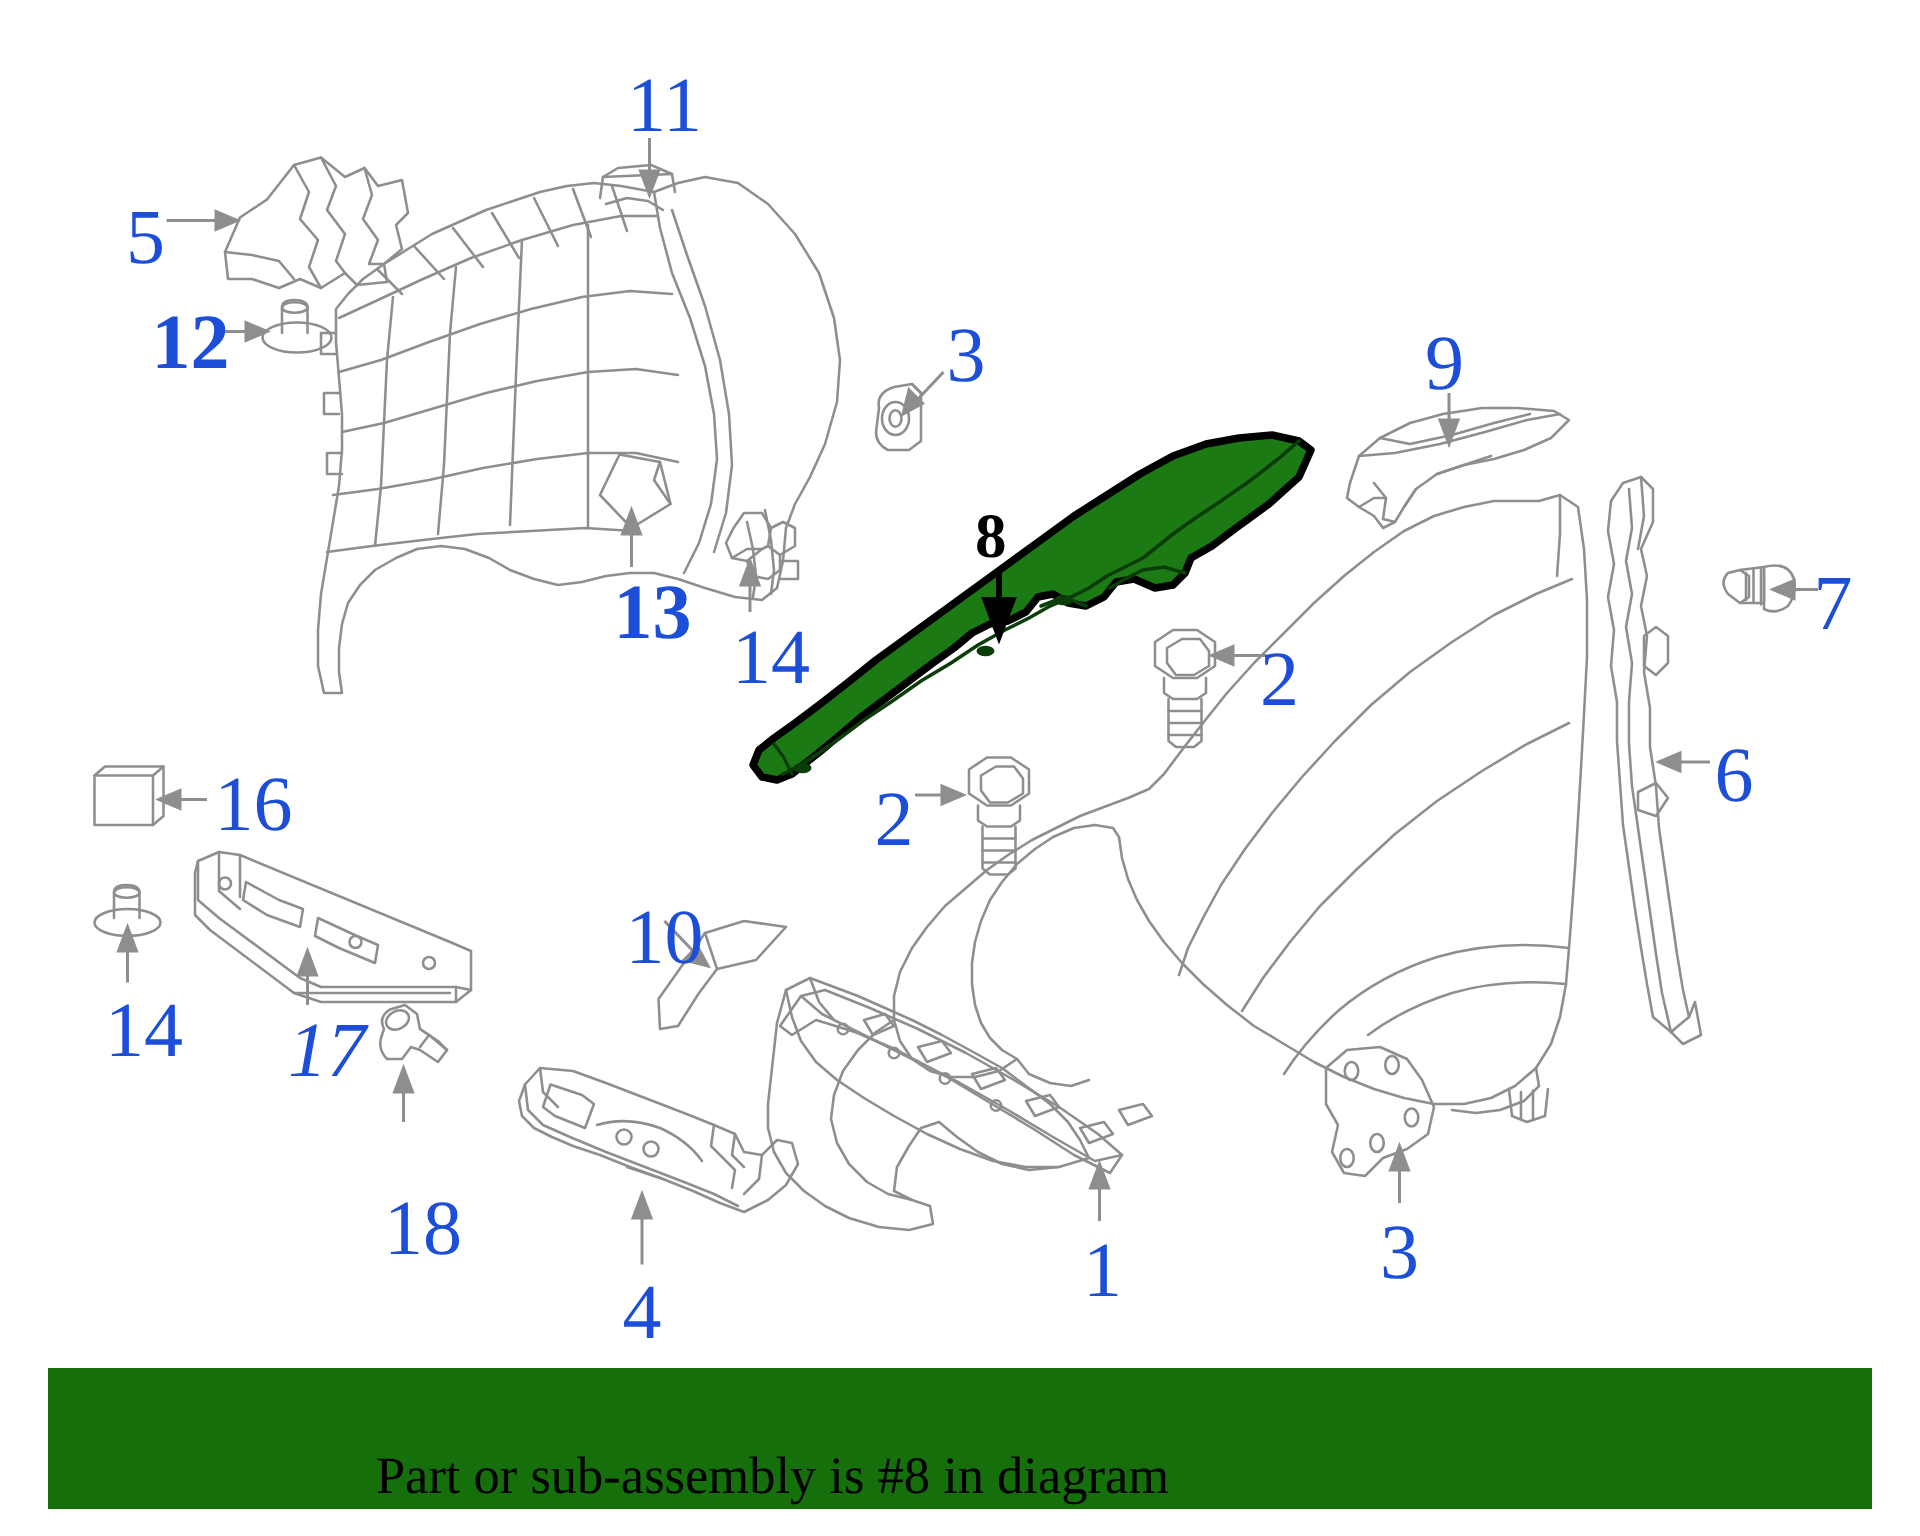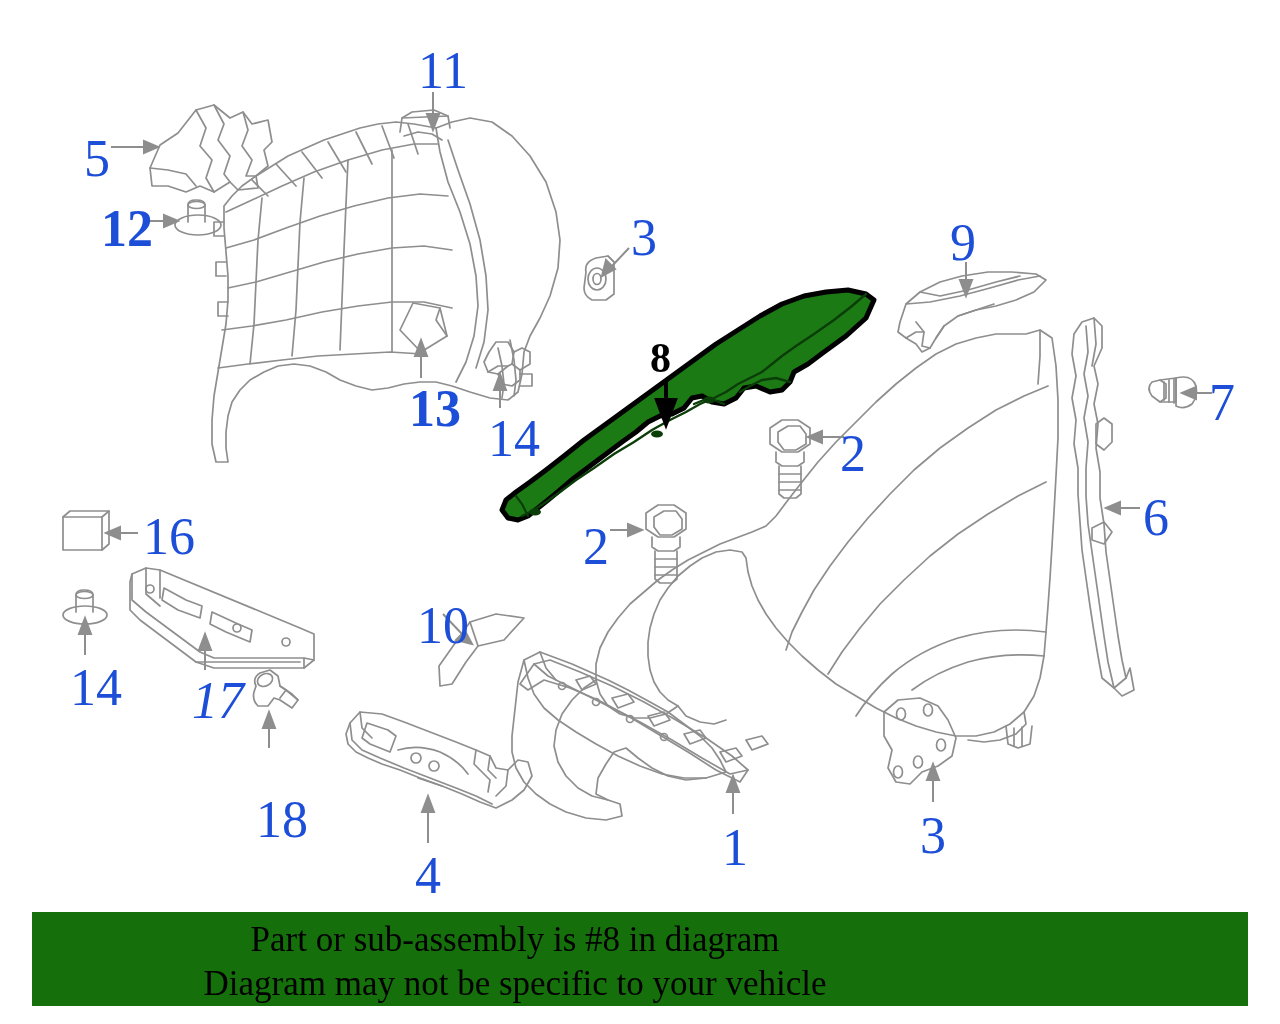--- a/index.html
+++ b/index.html
@@ -519,16 +519,15 @@
     <div class="lbl" style="left:417px; top:600px;">10</div>
     <div class="lbl" style="left:415px; top:850px;">4</div>
     <div class="lbl" style="left:722px; top:822px;">1</div>
     <div class="lbl" style="left:920px; top:810px;">3</div>
     <div class="lbl hl" style="left:650px; top:337px;">8</div>
 
   </div>
 
   <div id="banner">
     <div class="bline">Part or sub-assembly is #8 in diagram</div>
-    <div class="bline">Diagram may not be specific to your vehicle</div>
   </div>
 
 </div>
 
 </body></html>

